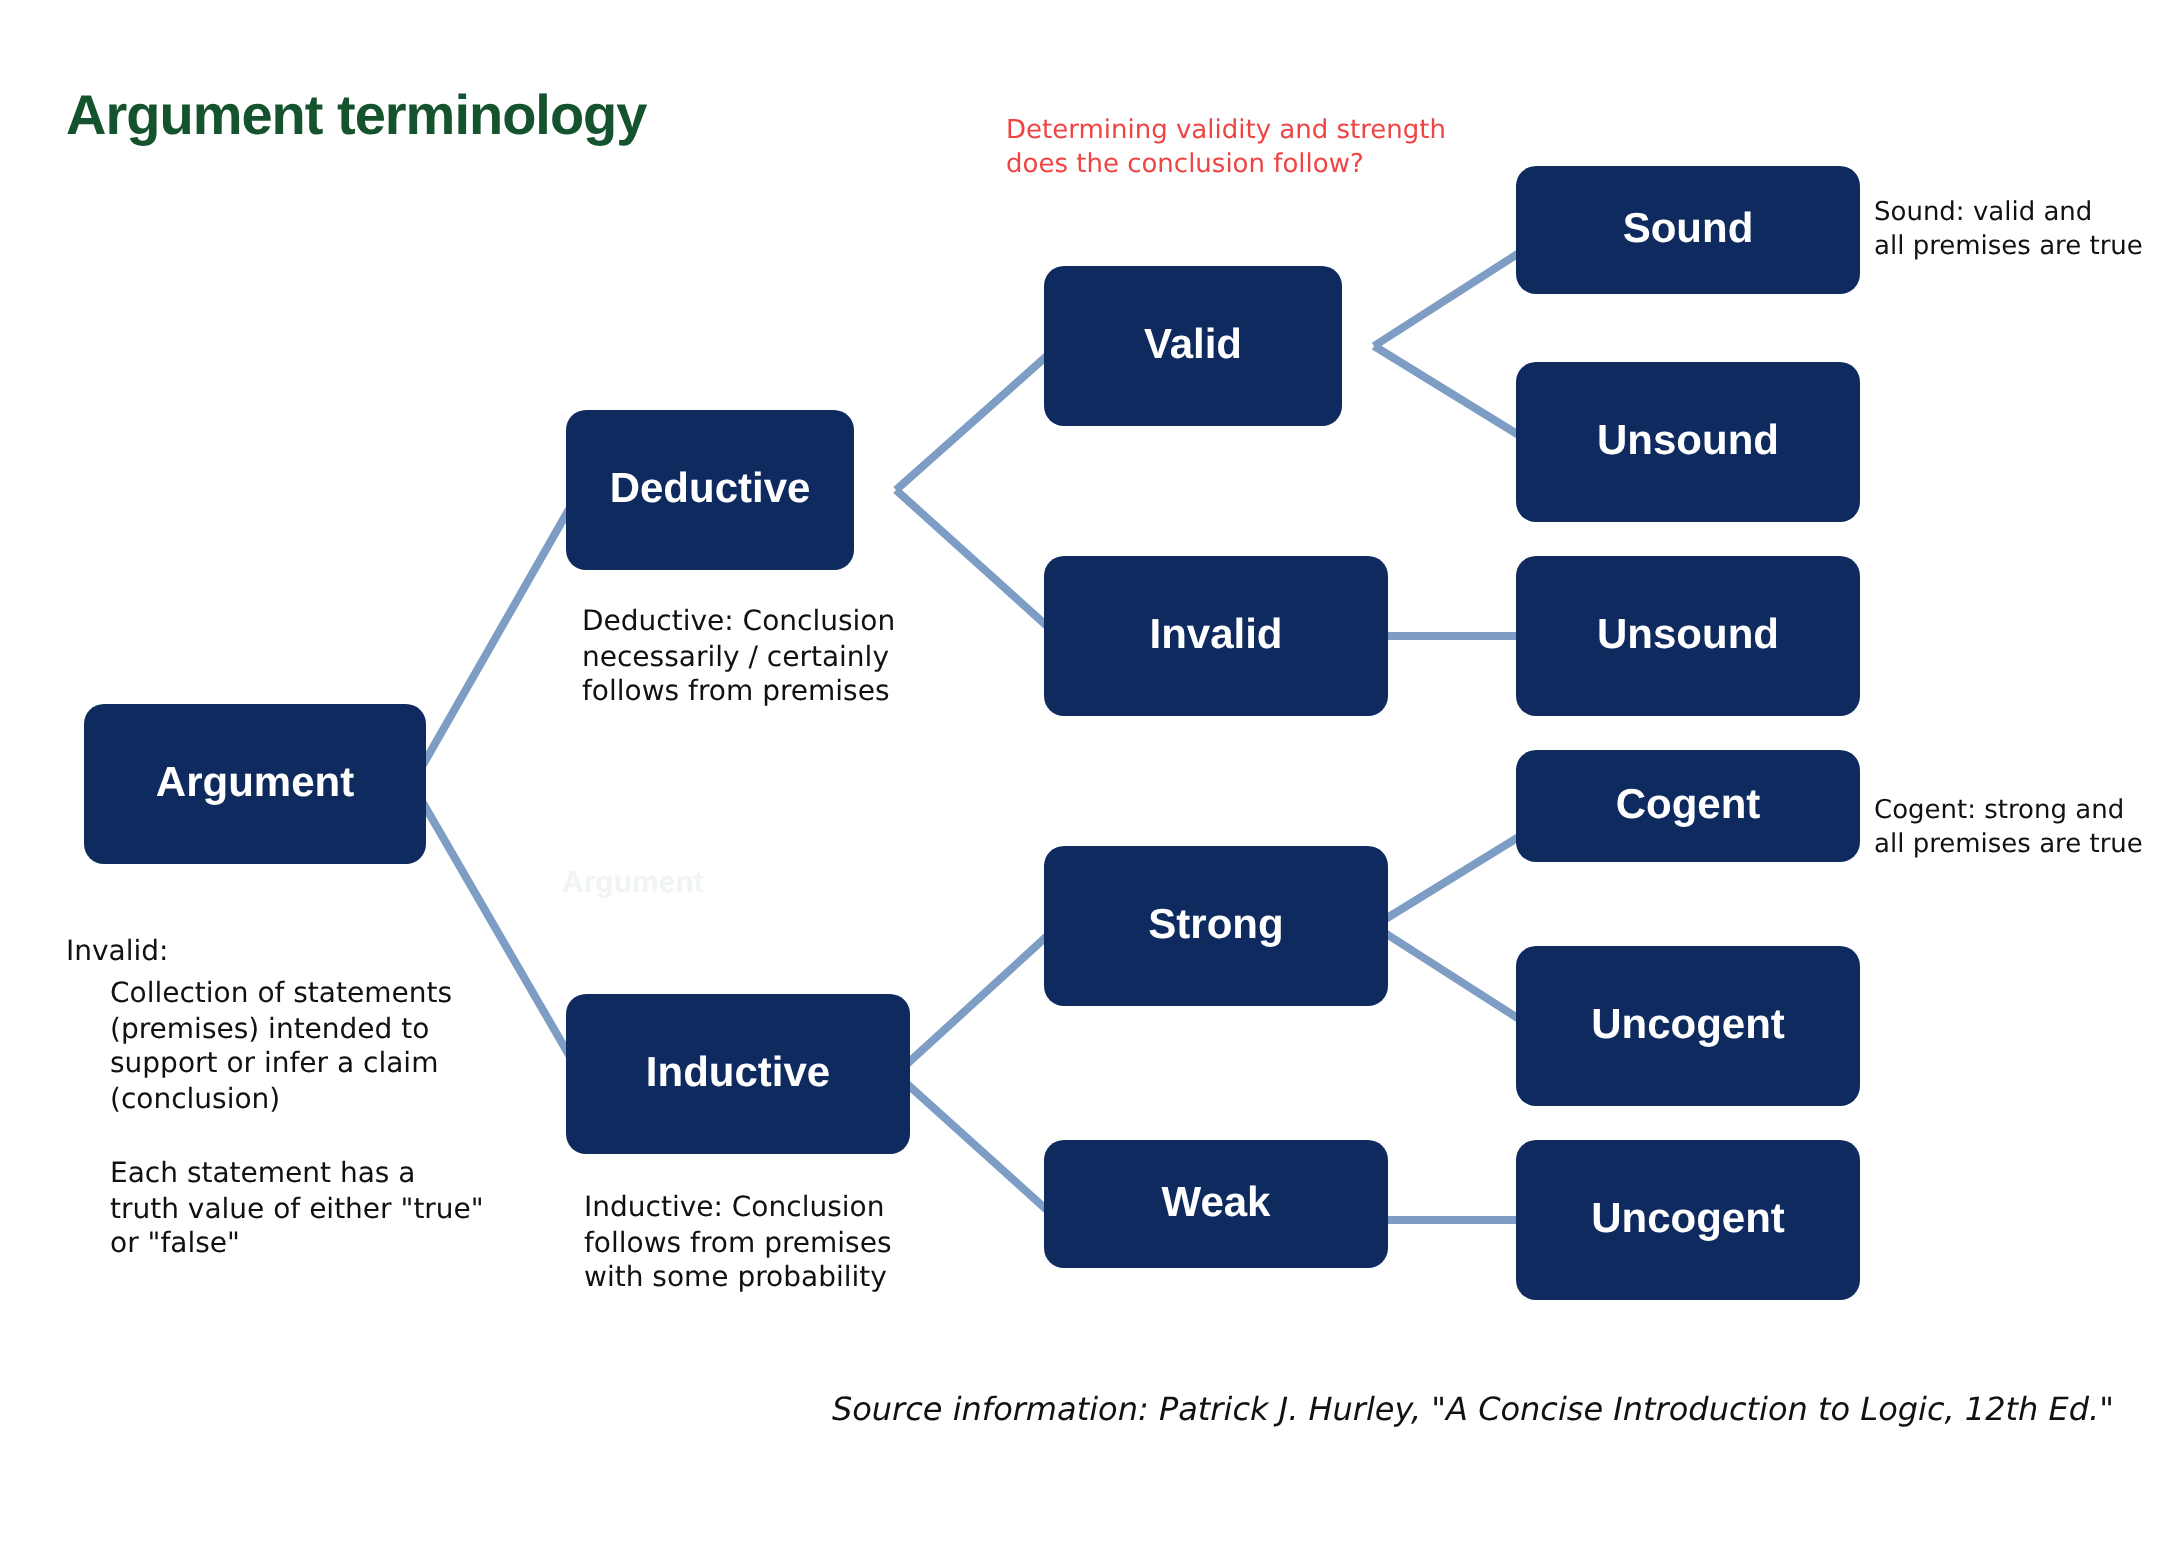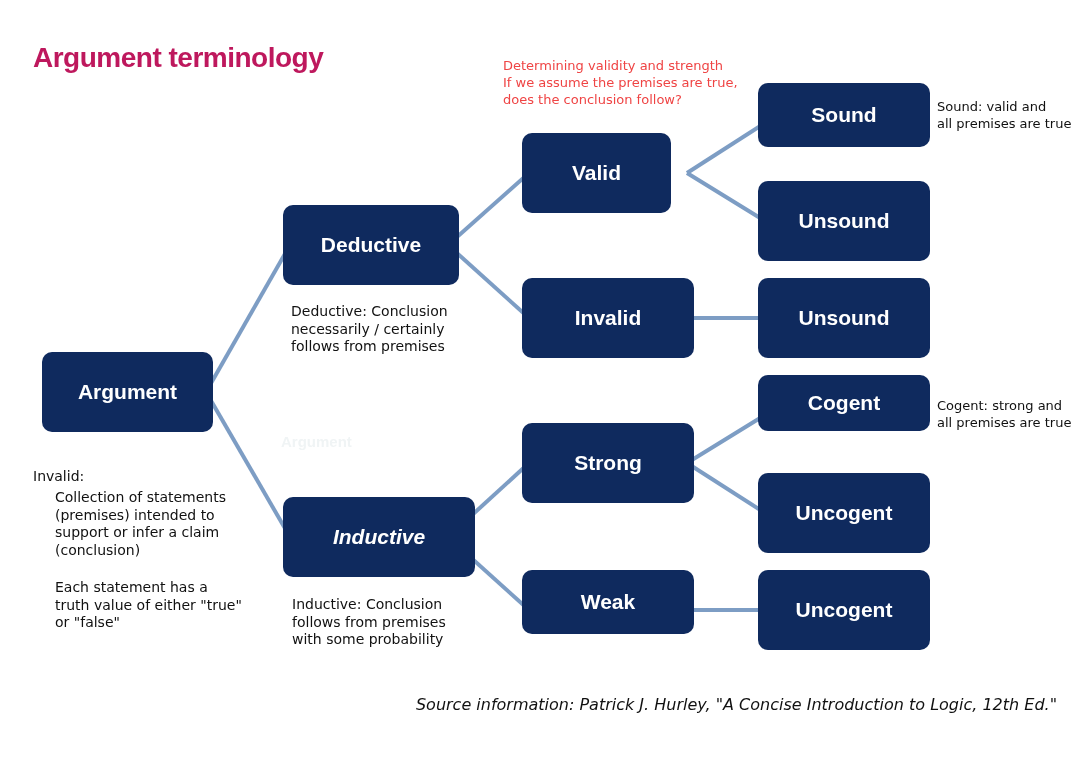--- a/index.html
+++ b/index.html
@@ -4,37 +4,37 @@
 <style>
   html,body{margin:0;padding:0;}
   body{
     width:1080px;height:783px;position:relative;overflow:hidden;
     background:#ffffff;
     font-family:"DejaVu Sans", sans-serif;
   }
   .title{
     position:absolute;left:33px;top:42px;
     font-family:"Liberation Sans", sans-serif;
-    font-size:28px;font-weight:bold;color:#be185d;letter-spacing:-0.5px;
+    font-size:28px;font-weight:bold;color:#14532d;letter-spacing:-0.5px;
   }
   .header-note{
     position:absolute;left:503px;top:57px;
     font-size:13px;line-height:17px;color:#ef4444;
   }
   .connector-layer{position:absolute;left:0;top:0;z-index:1;}
   .node{
     position:absolute;z-index:2;
     background:#0f2a5e;border-radius:10px;
     display:flex;align-items:center;justify-content:center;
     color:#ffffff;font-family:"Liberation Sans", sans-serif;
     font-size:21px;font-weight:bold;
   }
   .n-argument {left:42px; top:352px;width:171px;height:80px;}
-  .n-deductive{left:283px;top:205px;width:176px;height:80px;}
-  .n-inductive{left:283px;top:497px;width:192px;height:80px;font-style:italic;}
+  .n-deductive{left:283px;top:205px;width:144px;height:80px;}
+  .n-inductive{left:283px;top:497px;width:172px;height:80px;}
   .n-valid    {left:522px;top:133px;width:149px;height:80px;}
   .n-invalid  {left:522px;top:278px;width:172px;height:80px;}
   .n-strong   {left:522px;top:423px;width:172px;height:80px;}
   .n-weak     {left:522px;top:570px;width:172px;height:64px;}
   .n-sound    {left:758px;top:83px; width:172px;height:64px;text-align:center;}
   .n-unsound1 {left:758px;top:181px;width:172px;height:80px;}
   .n-unsound2 {left:758px;top:278px;width:172px;height:80px;}
   .n-cogent   {left:758px;top:375px;width:172px;height:56px;}
   .n-uncogent1{left:758px;top:473px;width:172px;height:80px;}
   .n-uncogent2{left:758px;top:570px;width:172px;height:80px;}
@@ -70,21 +70,20 @@
   }
   .ifunny-logo svg{margin-left:1px;display:block;}
 </style>
 </head>
 <body>
 
 <div class="title">Argument terminology</div>
 
 <div class="header-note">
   <div>Determining validity and strength</div>
-  <div>If we assume the premises are true,</div>
   <div>does the conclusion follow?</div>
 </div>
 
 <div class="faint-watermark">Argument</div>
 
 <svg class="connector-layer" width="1080" height="783" viewBox="0 0 1080 783">
   <g stroke="#7d9dc4" stroke-width="4" fill="none">
     <line x1="206" y1="392" x2="290" y2="245"></line>
     <line x1="206" y1="392" x2="290" y2="537"></line>
     <line x1="448" y1="245" x2="529" y2="173"></line>

